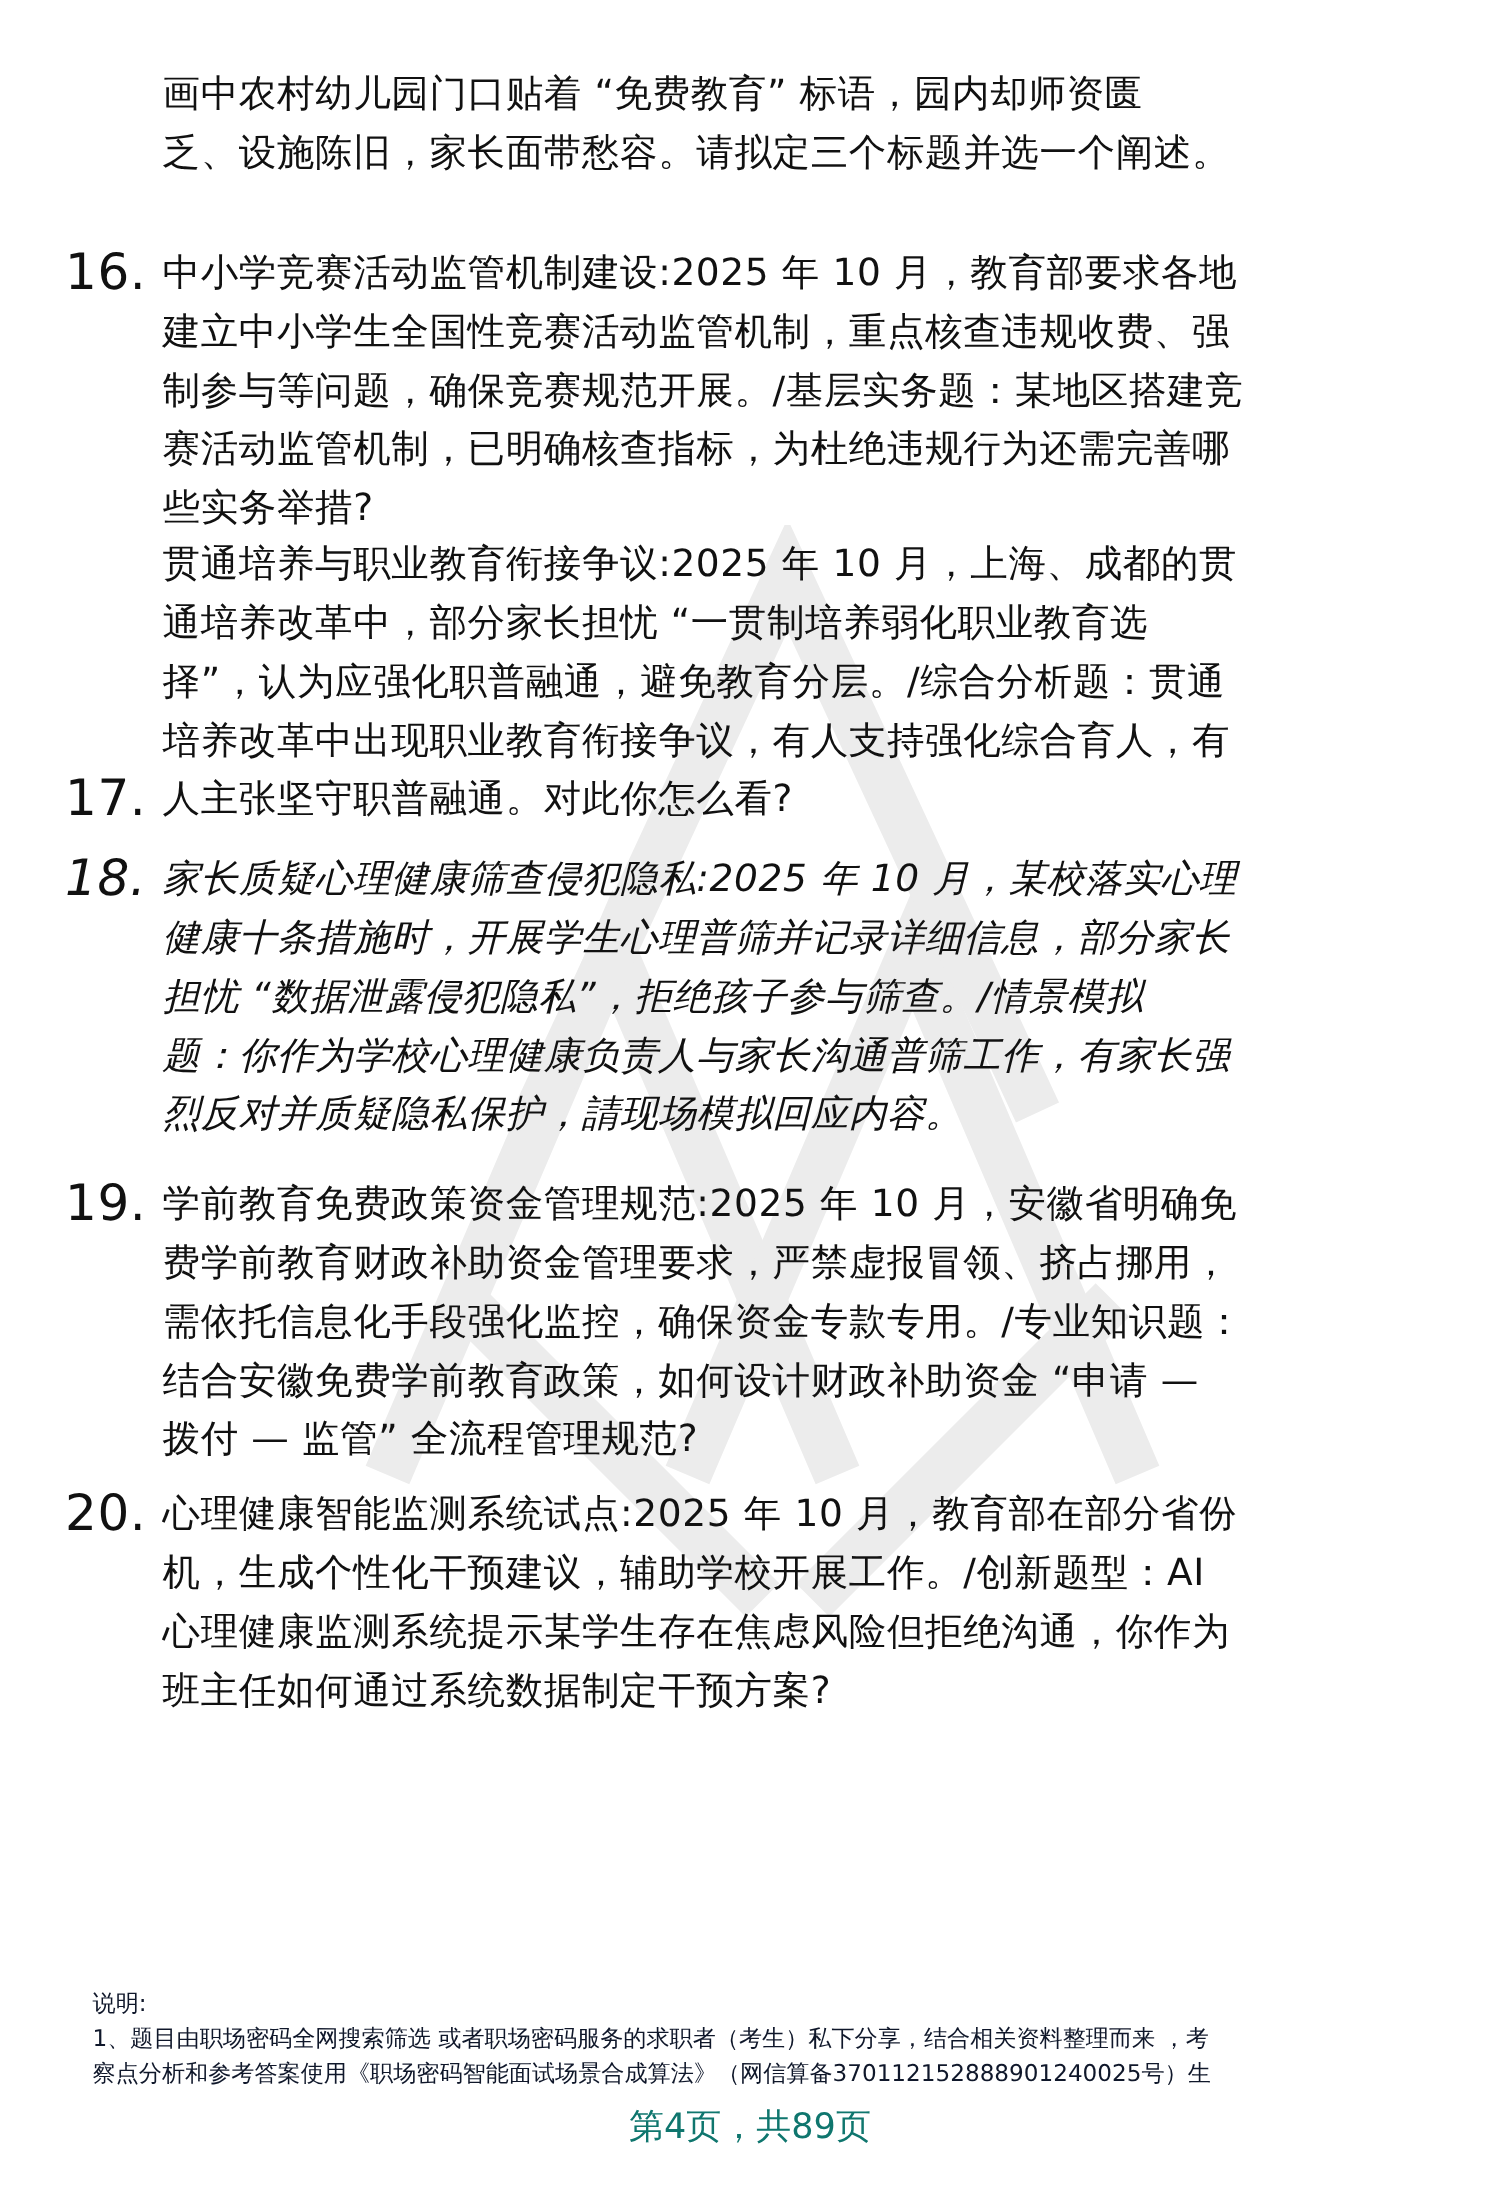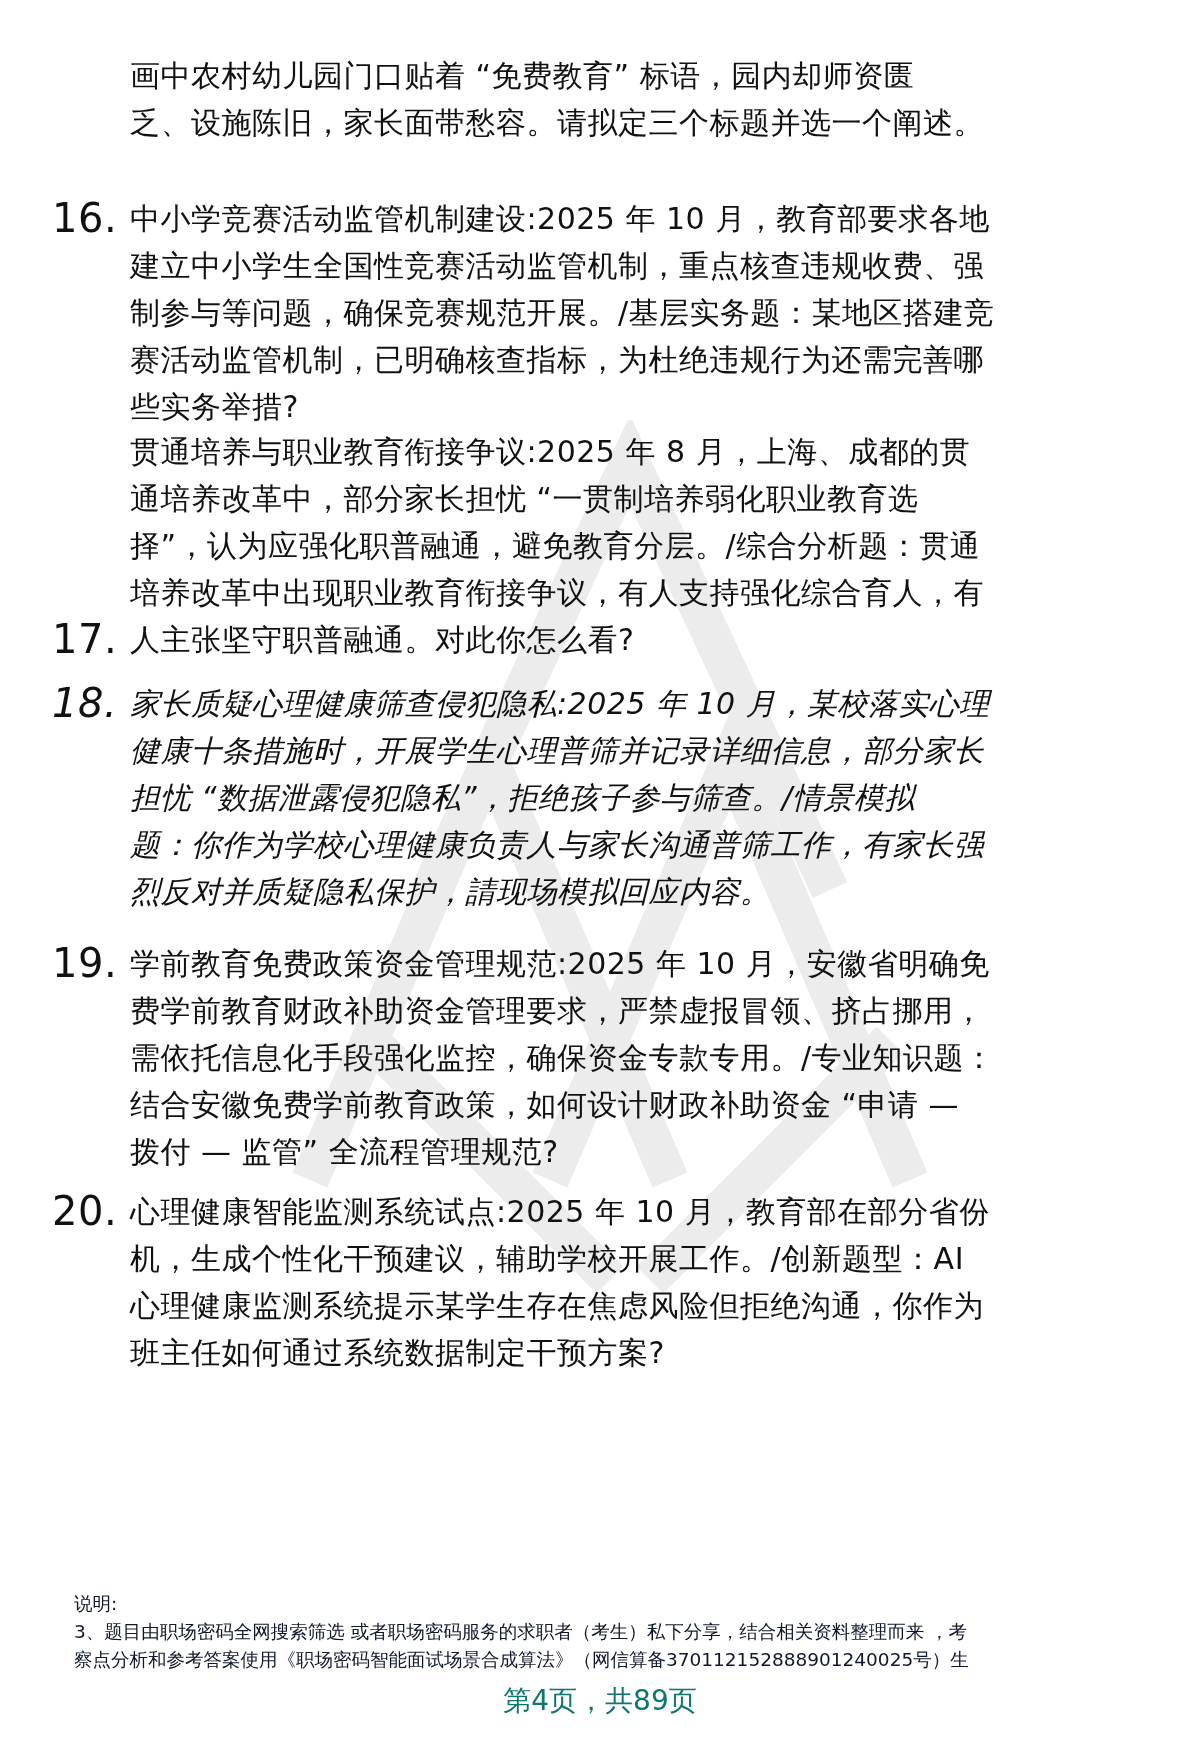--- a/index.html
+++ b/index.html
@@ -120,21 +120,21 @@
       <span class="line">建立中小学生全国性竞赛活动监管机制，重点核查违规收费、强</span>
       <span class="line">制参与等问题，确保竞赛规范开展。/基层实务题：某地区搭建竞</span>
       <span class="line">赛活动监管机制，已明确核查指标，为杜绝违规行为还需完善哪</span>
       <span class="line">些实务举措?</span>
     </div>
   </div>
 
   <div class="item" id="item-17">
     <span class="num">17.</span>
     <div class="text">
-      <span class="line">贯通培养与职业教育衔接争议:2025 年 8 月，上海、成都的贯</span>
+      <span class="line">贯通培养与职业教育衔接争议:2025 年 10 月，上海、成都的贯</span>
       <span class="line">通培养改革中，部分家长担忧 “一贯制培养弱化职业教育选</span>
       <span class="line">择”，认为应强化职普融通，避免教育分层。/综合分析题：贯通</span>
       <span class="line">培养改革中出现职业教育衔接争议，有人支持强化综合育人，有</span>
       <span class="line">人主张坚守职普融通。对此你怎么看?</span>
     </div>
   </div>
 
   <div class="item" id="item-18">
     <span class="num">18.</span>
     <div class="text">
@@ -162,19 +162,19 @@
     <div class="text">
       <span class="line">心理健康智能监测系统试点:2025 年 10 月，教育部在部分省份</span>
       <span class="line">机，生成个性化干预建议，辅助学校开展工作。/创新题型：AI</span>
       <span class="line">心理健康监测系统提示某学生存在焦虑风险但拒绝沟通，你作为</span>
       <span class="line">班主任如何通过系统数据制定干预方案?</span>
     </div>
   </div>
 
   <div class="notes">
     <span class="line">说明:</span>
-    <span class="line">3、题目由职场密码全网搜索筛选 或者职场密码服务的求职者（考生）私下分享，结合相关资料整理而来 ，考</span>
+    <span class="line">1、题目由职场密码全网搜索筛选 或者职场密码服务的求职者（考生）私下分享，结合相关资料整理而来 ，考</span>
     <span class="line">察点分析和参考答案使用《职场密码智能面试场景合成算法》（网信算备370112152888901240025号）生</span>
   </div>
 
   <div class="page-number">第4页，共89页</div>
 
 </div>
 
 </body></html>

